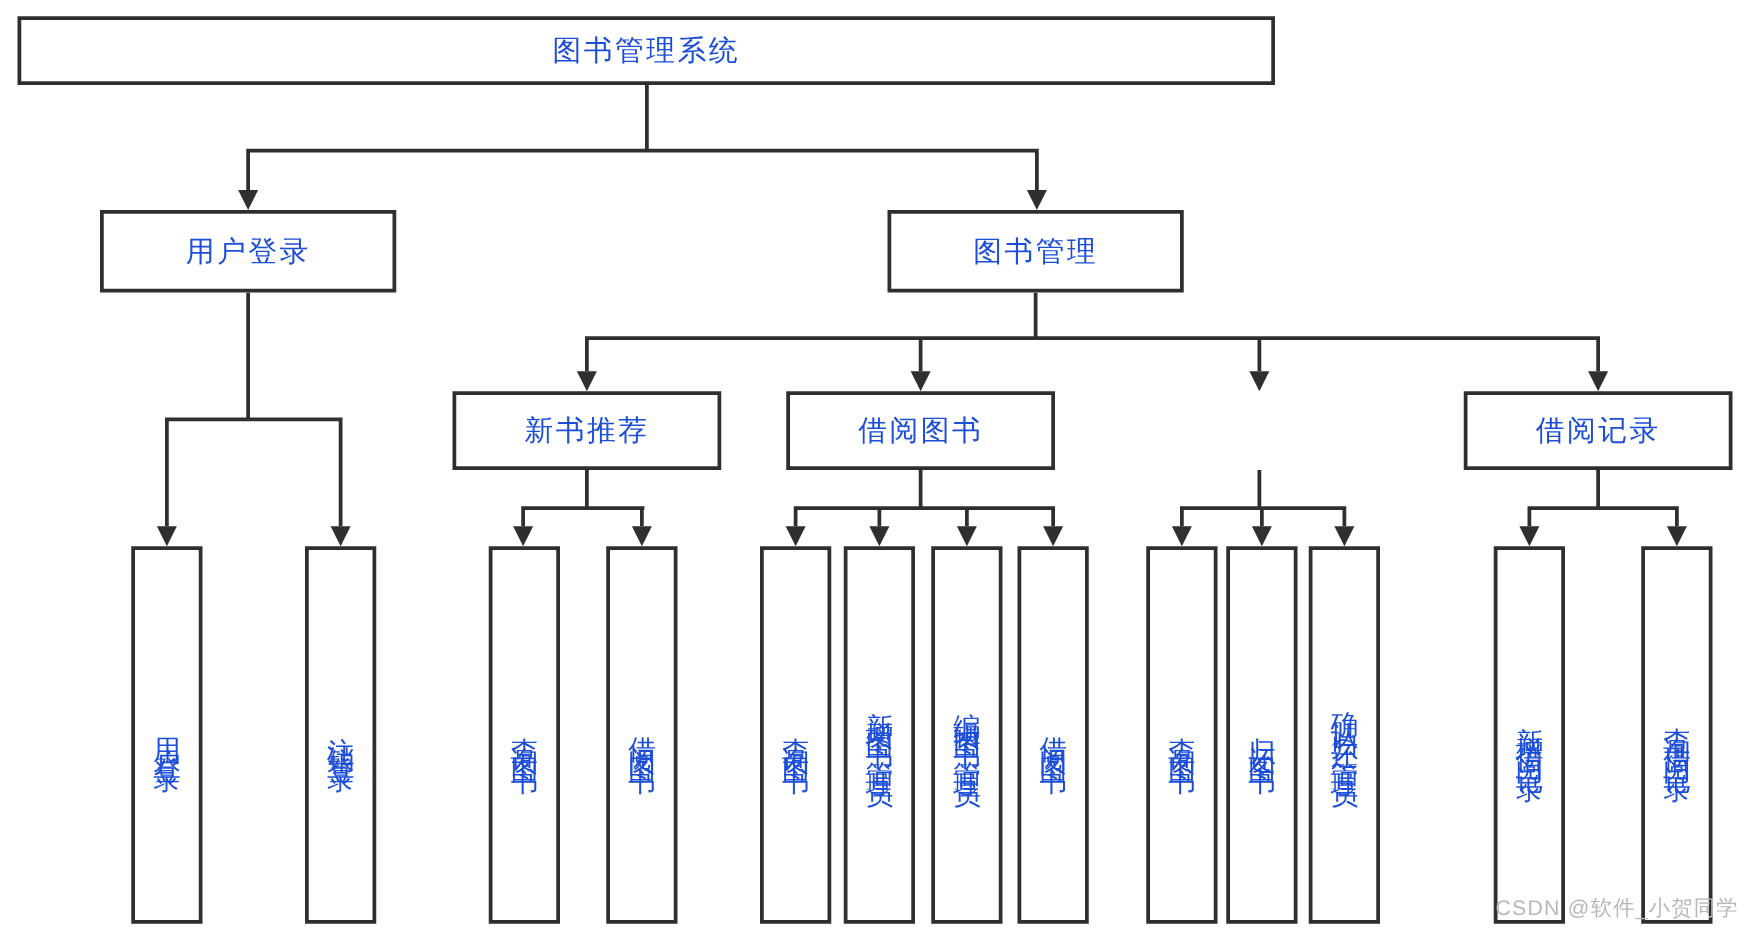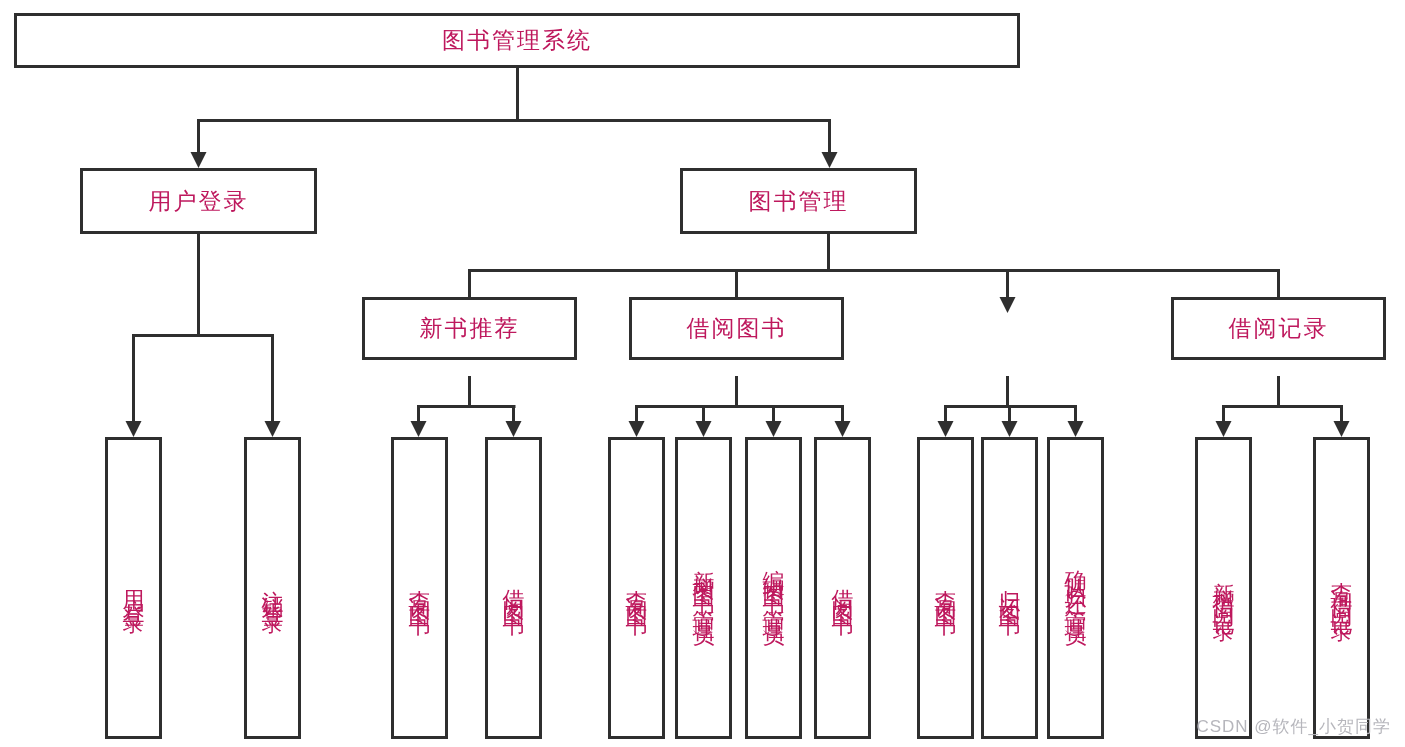--- a/index.html
+++ b/index.html
@@ -20,27 +20,27 @@
   .wires path.line { stroke: #2f2f2f; stroke-width: 3; fill: none; }
   .wires path.arrow { fill: #2f2f2f; stroke: none; }
   .box {
     position: absolute;
     box-sizing: border-box;
     border: 3px solid #2f2f2f;
     background: #ffffff;
     display: flex;
     align-items: center;
     justify-content: center;
-    color: #be185d;
+    color: #1d4ed8;
     z-index: 2;
   }
   .box.h { font-size: 23px; letter-spacing: 2px; }
   .box.root  { left: 14px;  top: 13px;  width: 1006px; height: 55px; }
   .box.lvl2  { top: 168px; width: 237px; height: 66px; }
-  .box.lvl3  { top: 297px; width: 215px; height: 63px; }
+  .box.lvl3  { top: 313px; width: 215px; height: 63px; }
   .box.leaf  { top: 437px; width: 57px;  height: 302px; }
   .vtext {
     writing-mode: vertical-rl;
     text-orientation: mixed;
     font-size: 22px;
     letter-spacing: 8px;
     line-height: 1;
     max-height: 294px;
     white-space: nowrap;
   }
@@ -91,21 +91,21 @@
     </g>
   </svg>
 
   <div class="box root h">
     <span>图书管理系统</span>
   </div>
 
   <div class="box lvl2 h" style="left:80px">
     <span>用户登录</span>
   </div>
-  <div class="box lvl2 h" style="left:680px">
+  <div class="box lvl2 h" style="left:710px">
     <span>图书管理</span>
   </div>
 
   <div class="box lvl3 h" style="left:362px">
     <span>新书推荐</span>
   </div>
   <div class="box lvl3 h" style="left:629px">
     <span>借阅图书</span>
   </div>
   <div class="box lvl3 h" style="left:1171px">

